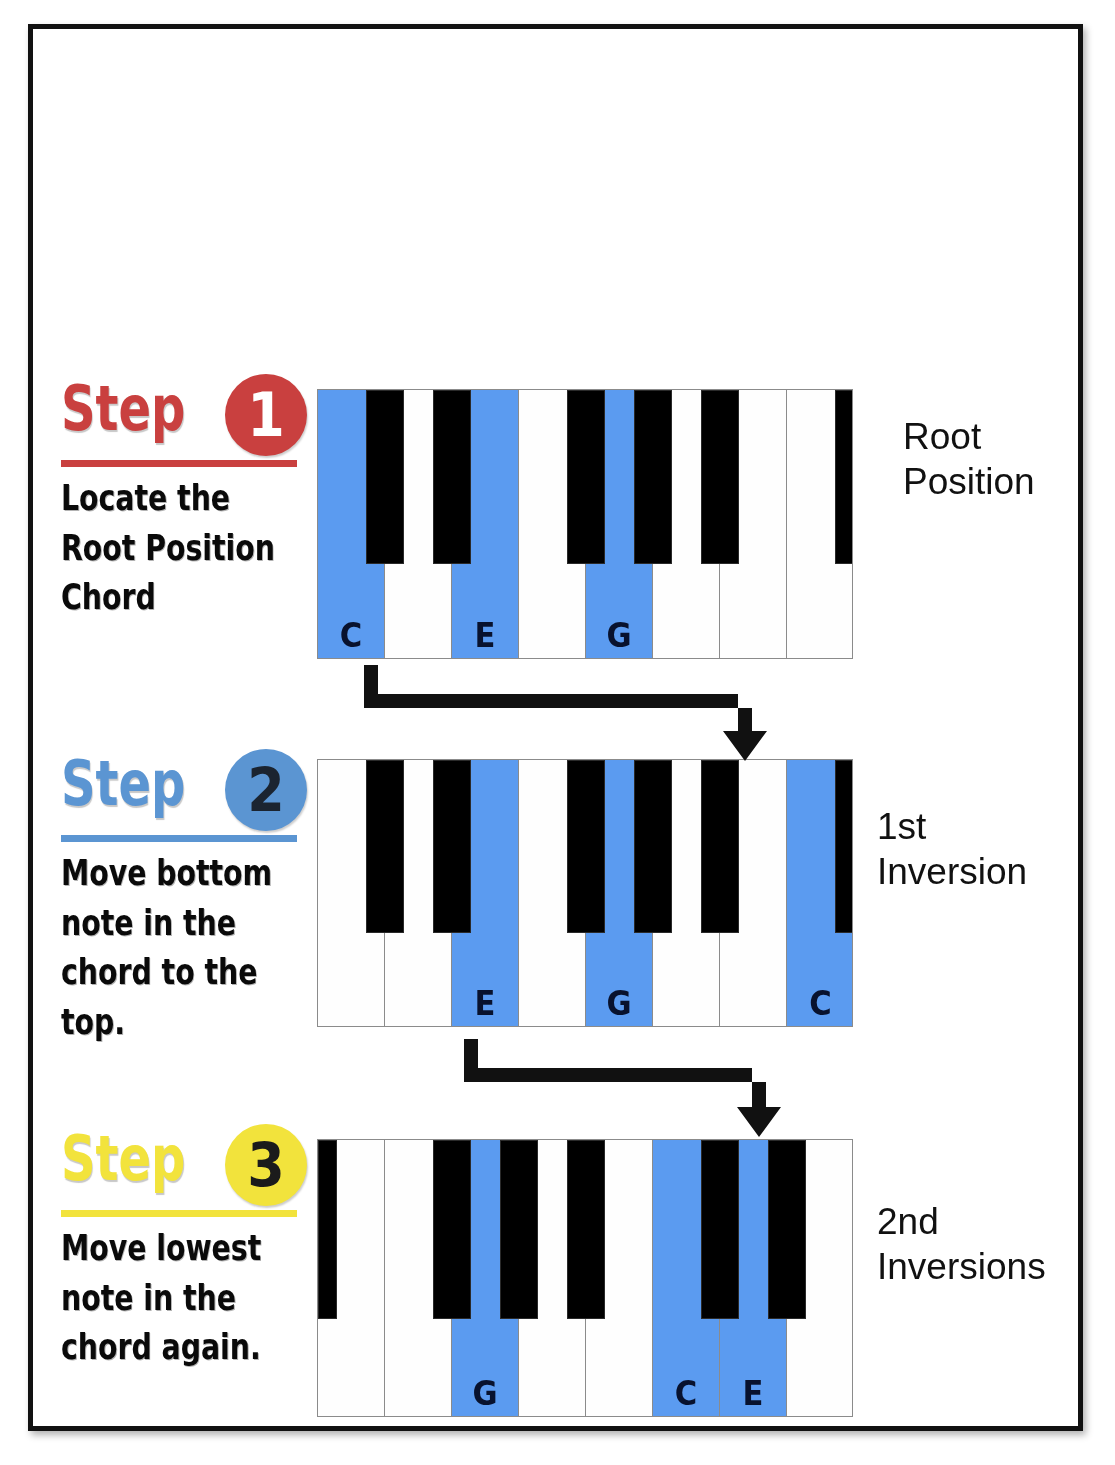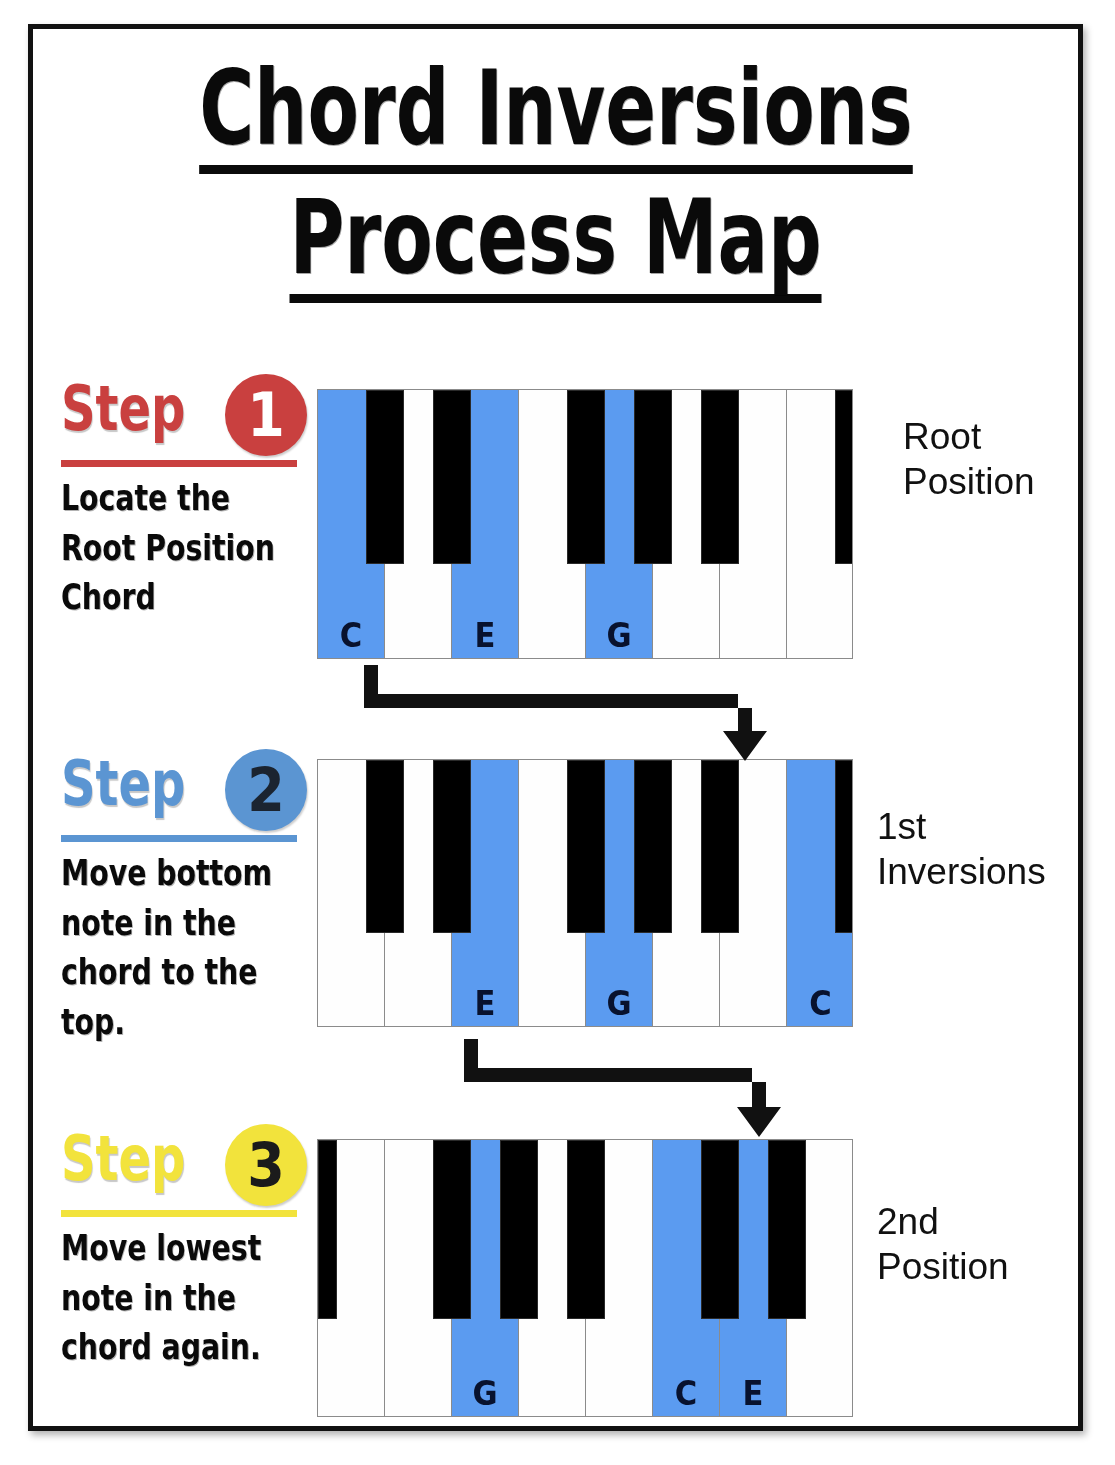--- a/index.html
+++ b/index.html
@@ -181,25 +181,20 @@
   .arrow {
     position: absolute;
     z-index: 20;
   }
 </style>
 </head>
 <body>
 
 <div id="poster">
 
-  <div id="title-block">
-    <div class="title-line" id="title-line-1">Chord Inversions</div>
-    <br>
-    <div class="title-line" id="title-line-2">Process Map</div>
-  </div>
 
   <div class="step-row" id="step-row-1">
     <div class="step-label-col">
       <div class="step-head">
         <span class="step-word" id="step-word-1" style="color: rgb(201, 64, 63);">Step</span>
         <span class="step-badge" id="step-badge-1" style="background: rgb(201, 64, 63); color: rgb(255, 255, 255);">1</span>
         <span class="step-rule" id="step-rule-1" style="background: rgb(201, 64, 63);"></span>
       </div>
       <div class="step-desc">Locate the Root Position Chord</div>
     </div>
@@ -258,21 +253,21 @@
         </div>
         <div class="black-key" style="left: 48.24px; width: 37.52px; height: 172.86px;"></div>
         <div class="black-key" style="left: 115.24px; width: 37.52px; height: 172.86px;"></div>
         <div class="black-key" style="left: 249.24px; width: 37.52px; height: 172.86px;"></div>
         <div class="black-key" style="left: 316.24px; width: 37.52px; height: 172.86px;"></div>
         <div class="black-key" style="left: 383.24px; width: 37.52px; height: 172.86px;"></div>
         <div class="black-key" style="left: 517.24px; width: 18.76px; height: 172.86px;"></div>
       </div>
 
     <div class="inv-label" id="inv-label-2" style="left: 844px; top: 70px;">1st
-Inversions</div>
+Inversion</div>
   </div>
 
   <div class="step-row" id="step-row-3">
     <div class="step-label-col">
       <div class="step-head">
         <span class="step-word" id="step-word-3" style="color: rgb(242, 227, 60);">Step</span>
         <span class="step-badge" id="step-badge-3" style="background: rgb(242, 227, 60); color: rgb(27, 27, 27);">3</span>
         <span class="step-rule" id="step-rule-3" style="background: rgb(242, 227, 60);"></span>
       </div>
       <div class="step-desc">Move lowest note in the chord again.</div>
@@ -295,21 +290,21 @@
         <div class="white-key last" style="left: 469px; width: 67px;"></div>
         <div class="black-key" style="left: 0px; width: 18.76px; height: 179.31px;"></div>
         <div class="black-key" style="left: 115.24px; width: 37.52px; height: 179.31px;"></div>
         <div class="black-key" style="left: 182.24px; width: 37.52px; height: 179.31px;"></div>
         <div class="black-key" style="left: 249.24px; width: 37.52px; height: 179.31px;"></div>
         <div class="black-key" style="left: 383.24px; width: 37.52px; height: 179.31px;"></div>
         <div class="black-key" style="left: 450.24px; width: 37.52px; height: 179.31px;"></div>
       </div>
 
     <div class="inv-label" id="inv-label-3" style="left: 844px; top: 90px;">2nd
-Position</div>
+Inversions</div>
   </div>
 
   <svg class="arrow" id="arrow-1" style="left:0; top:0; width:1045px; height:1400px; pointer-events:none;">
       <g>
         <path d="M 331 636 L 345 636 L 345 665 L 705 665 L 705 702 L 690 702 L 712 732 L 734 702 L 719 702 L 719 679 L 331 679 Z" fill="#111111"></path>
       </g>
       <g>
         <path d="M 431 1010 L 445 1010 L 445 1039 L 719 1039 L 719 1078 L 704 1078 L 726 1108 L 748 1078 L 733 1078 L 733 1053 L 431 1053 Z" fill="#111111"></path>
       </g>
     </svg>

